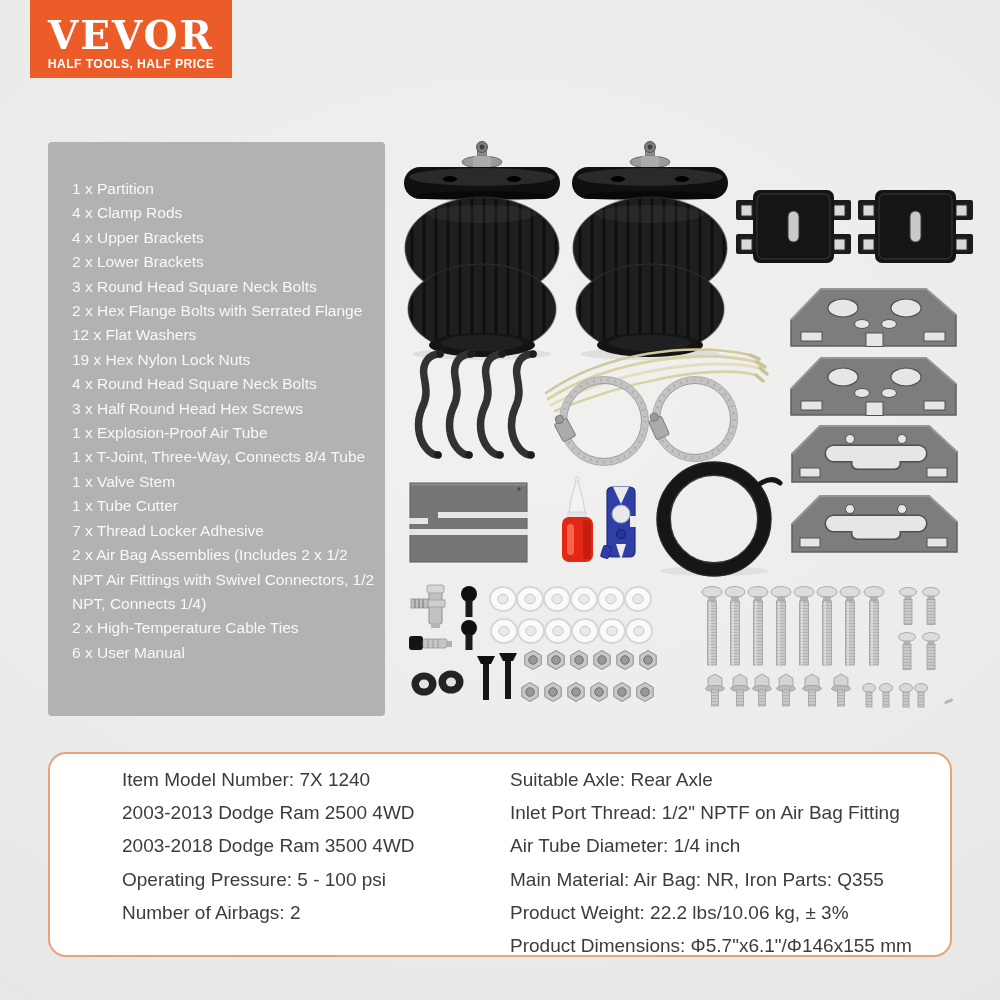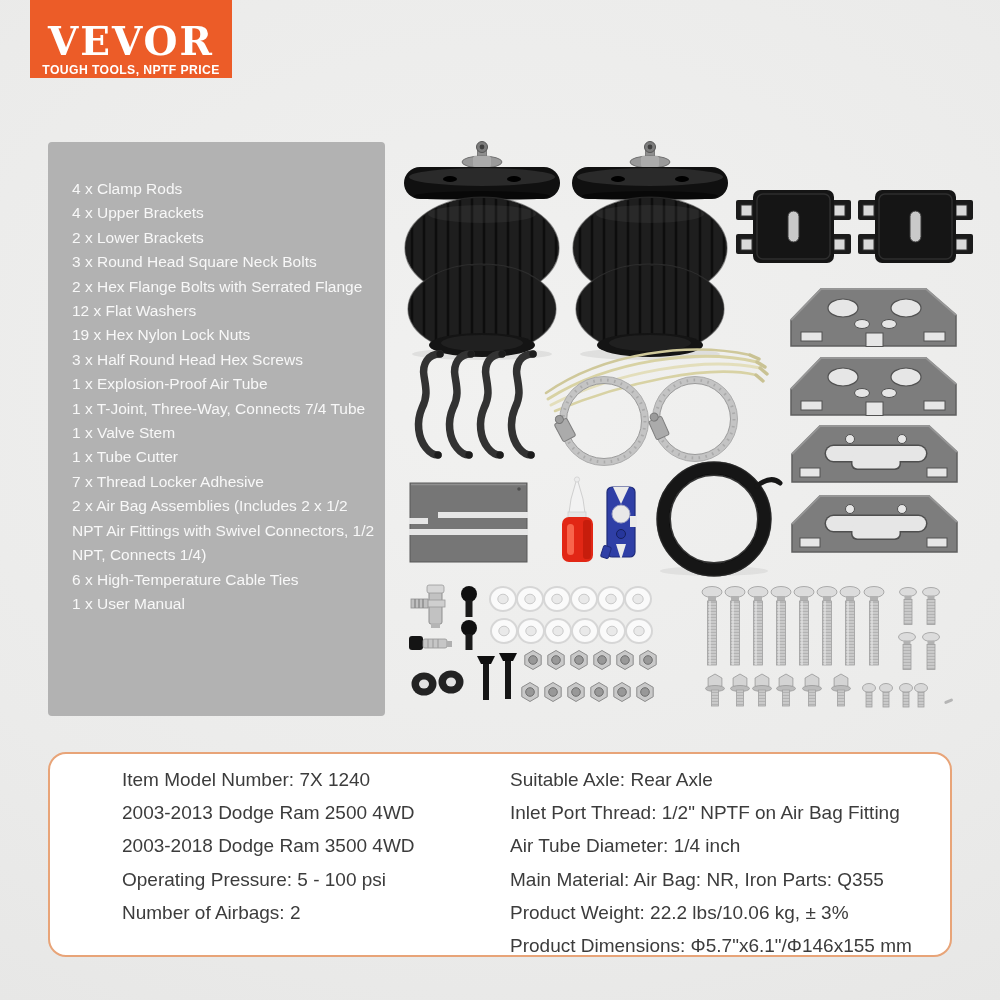--- a/index.html
+++ b/index.html
@@ -3,21 +3,21 @@
 <meta charset="utf-8">
 <style>
   html,body{margin:0;padding:0;}
   .canvas{
     position:relative;width:1000px;height:1000px;overflow:hidden;
     background:radial-gradient(ellipse 120% 90% at 50% 38%, #f1f1f0 0%, #ebebea 55%, #e4e4e3 100%);
     font-family:"Liberation Sans", sans-serif;
   }
   
   .logo{position:absolute;left:30px;top:0;width:202px;height:78px;background:#ec5c28;color:#fff;text-align:center;}
-  .logo-text{font-family:"DejaVu Serif", serif;font-weight:bold;font-size:39px;line-height:42px;margin-top:20px;letter-spacing:2px;}
+  .logo-text{font-family:"DejaVu Serif", serif;font-weight:bold;font-size:39px;line-height:42px;margin-top:14px;letter-spacing:2px;}
   .logo-tag{font-size:12.2px;font-weight:bold;letter-spacing:0.4px;margin-top:1px;}
   
   .parts-panel{
     position:absolute;left:48px;top:142px;width:337px;height:574px;
     background:#b2b2b2;border-radius:4px;box-sizing:border-box;
     padding:35px 4px 0 24px;
   }
   .parts-panel .list-item{font-size:15.5px;line-height:24.4px;color:#f8f8f8;}
   
   .collage{position:absolute;left:395px;top:125px;width:585px;height:600px;}
@@ -30,41 +30,43 @@
   .spec-col{font-size:19px;line-height:33.2px;color:#3c3c3c;white-space:nowrap;}
   .spec-col.left{width:388px;}
 </style>
 </head>
 <body>
 
 <div class="canvas">
 
   <div class="logo">
     <div class="logo-text">VEVOR</div>
-    <div class="logo-tag">TOUGH TOOLS, NPTF PRICE</div>
+    <div class="logo-tag">HALF TOOLS, HALF PRICE</div>
   </div>
 
   <div class="parts-panel">
     <div>
+        <div class="list-item">1 x Partition</div>
         <div class="list-item">4 x Clamp Rods</div>
         <div class="list-item">4 x Upper Brackets</div>
         <div class="list-item">2 x Lower Brackets</div>
         <div class="list-item">3 x Round Head Square Neck Bolts</div>
         <div class="list-item">2 x Hex Flange Bolts with Serrated Flange</div>
         <div class="list-item">12 x Flat Washers</div>
         <div class="list-item">19 x Hex Nylon Lock Nuts</div>
+        <div class="list-item">4 x Round Head Square Neck Bolts</div>
         <div class="list-item">3 x Half Round Head Hex Screws</div>
         <div class="list-item">1 x Explosion-Proof Air Tube</div>
-        <div class="list-item">1 x T-Joint, Three-Way, Connects 7/4 Tube</div>
+        <div class="list-item">1 x T-Joint, Three-Way, Connects 8/4 Tube</div>
         <div class="list-item">1 x Valve Stem</div>
         <div class="list-item">1 x Tube Cutter</div>
         <div class="list-item">7 x Thread Locker Adhesive</div>
         <div class="list-item">2 x Air Bag Assemblies (Includes 2 x 1/2 NPT Air Fittings with Swivel Connectors, 1/2 NPT, Connects 1/4)</div>
-        <div class="list-item">6 x High-Temperature Cable Ties</div>
-        <div class="list-item">1 x User Manual</div>
+        <div class="list-item">2 x High-Temperature Cable Ties</div>
+        <div class="list-item">6 x User Manual</div>
       </div>
   </div>
 
   <svg class="collage" viewBox="395 125 585 600" xmlns="http://www.w3.org/2000/svg">
     <defs>
       <pattern id="threads" width="9" height="3" patternUnits="userSpaceOnUse">
         <rect width="9" height="3" fill="#cbcbcb"></rect>
         <line x1="0" y1="1.4" x2="9" y2="1.4" stroke="#b0b0b0" stroke-width="1"></line>
       </pattern>
 

